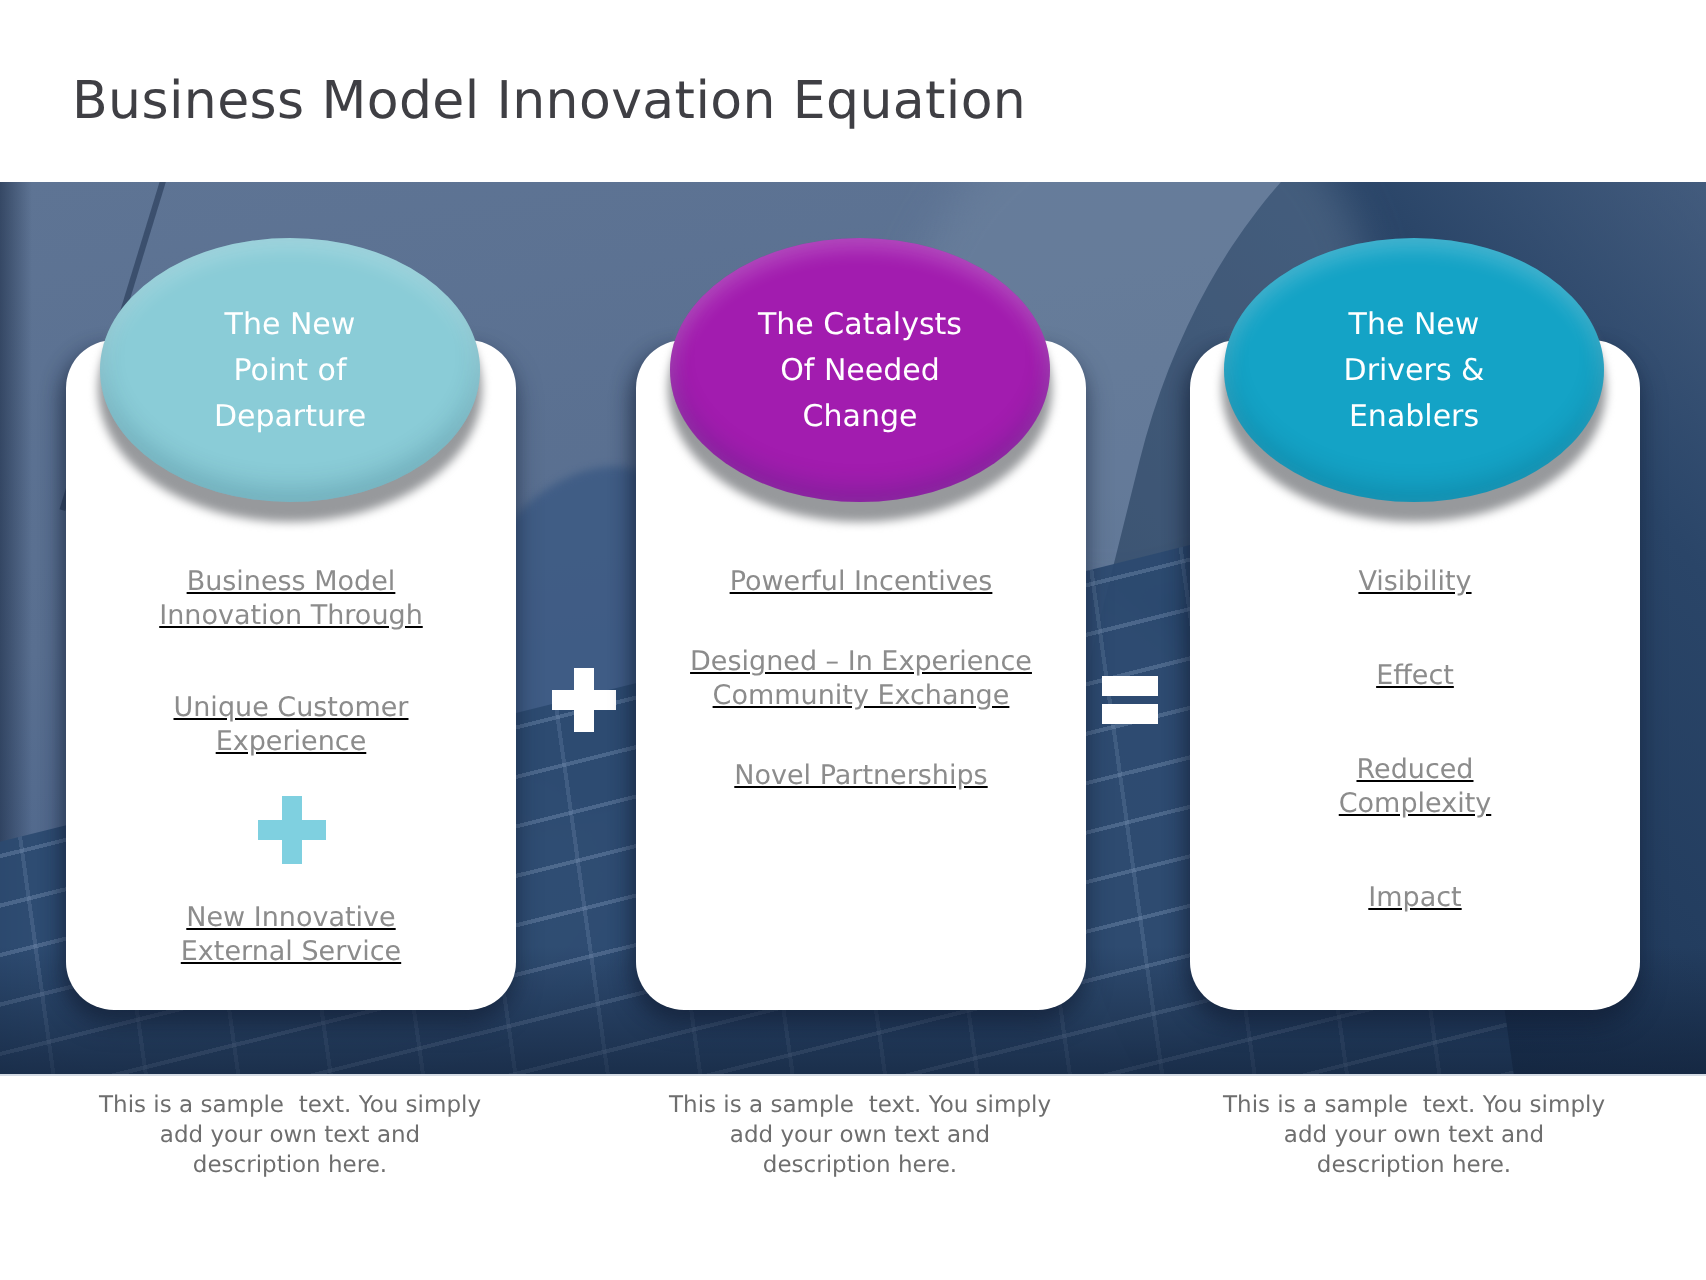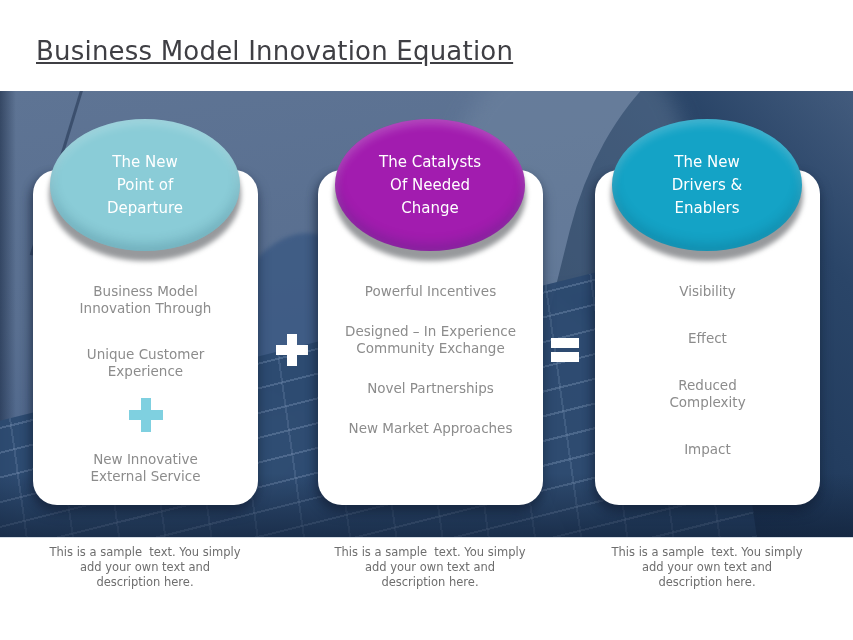--- a/index.html
+++ b/index.html
@@ -4,21 +4,20 @@
 <style>
   html,body{margin:0;padding:0;background:#ffffff;}
   .slide{
     position:relative;width:853px;height:640px;overflow:hidden;
     background:#ffffff;font-family:"DejaVu Sans","Liberation Sans",sans-serif;
   }
   
   .title{
     position:absolute;left:36px;top:36px;font-size:26px;color:#3f3f44;
     letter-spacing:0.2px;
-    text-decoration:underline;
   }
   
   .photo{
     position:absolute;left:0;top:91px;width:853px;height:446px;overflow:hidden;
     background:linear-gradient(170deg,#5e7494 0%,#596f90 40%,#4b648a 72%,#3c567c 100%);
     border-bottom:1px solid #d4dbe4;
   }
   .photo .left-edge{position:absolute;left:0;top:0;width:16px;height:100%;
     background:linear-gradient(90deg,rgba(20,36,62,.55),rgba(20,36,62,0));}
   .photo .screen-line{position:absolute;left:56px;top:-12px;width:3px;height:180px;
@@ -49,21 +48,21 @@
   .col1{left:33px;} .col2{left:318px;} .col3{left:595px;}
   .card{position:absolute;left:0;top:51px;width:225px;height:335px;background:#ffffff;
     border-radius:24px;box-shadow:0 7px 12px rgba(18,30,52,.5), -3px 4px 9px rgba(18,30,52,.35);}
   .ellipse-shadow{position:absolute;left:16px;top:9px;width:192px;height:133px;border-radius:50%;
     background:#97999c;filter:blur(2.5px);}
   .ellipse{position:absolute;left:17px;top:0;width:190px;height:132px;border-radius:50%;
     display:flex;align-items:center;justify-content:center;text-align:center;
     color:#ffffff;font-size:15px;line-height:23px;white-space:pre-line;
     box-shadow:inset 0 -7px 12px rgba(0,50,70,.18), inset 0 5px 10px rgba(255,255,255,.22);}
   .card-content{position:absolute;left:0;top:51px;width:225px;height:335px;box-sizing:border-box;
-    padding-top:113px;display:flex;flex-direction:column;align-items:center;}
+    padding-top:113px;display:flex;flex-direction:column;align-items:center;text-decoration:underline;}
   .card-item{font-size:13.5px;line-height:17px;color:#8c8c8c;text-align:center;white-space:pre-line;}
   .col1 .card-item:nth-child(1){margin-bottom:29px;}
   .col1 .card-item:nth-child(2){margin-bottom:18px;}
   .col1 .plus-shape{margin-bottom:19px;}
   .col2 .card-item{margin-bottom:23px;}
   .col3 .card-item{margin-bottom:30px;}
   
   .plus-shape{position:relative;width:34px;height:34px;}
   .plus-shape .bar-h{position:absolute;left:0;top:12px;width:34px;height:10px;}
   .plus-shape .bar-v{position:absolute;left:12px;top:0;width:10px;height:34px;}
@@ -126,21 +125,20 @@
     <div class="card"></div>
     <div class="ellipse-shadow"></div>
     <div class="ellipse" style="background: #a21caf;">The Catalysts
 Of Needed
 Change</div>
     <div class="card-content">
       <div class="card-item">Powerful Incentives</div>
       <div class="card-item">Designed – In Experience
 Community Exchange</div>
       <div class="card-item">Novel Partnerships</div>
-      <div class="card-item">New Market Approaches</div>
     </div>
   </div>
 
   <div class="op-equals" title="=">
     <span class="bar b1"></span>
     <span class="bar b2"></span>
   </div>
 
   <div class="column col3">
     <div class="card"></div>

